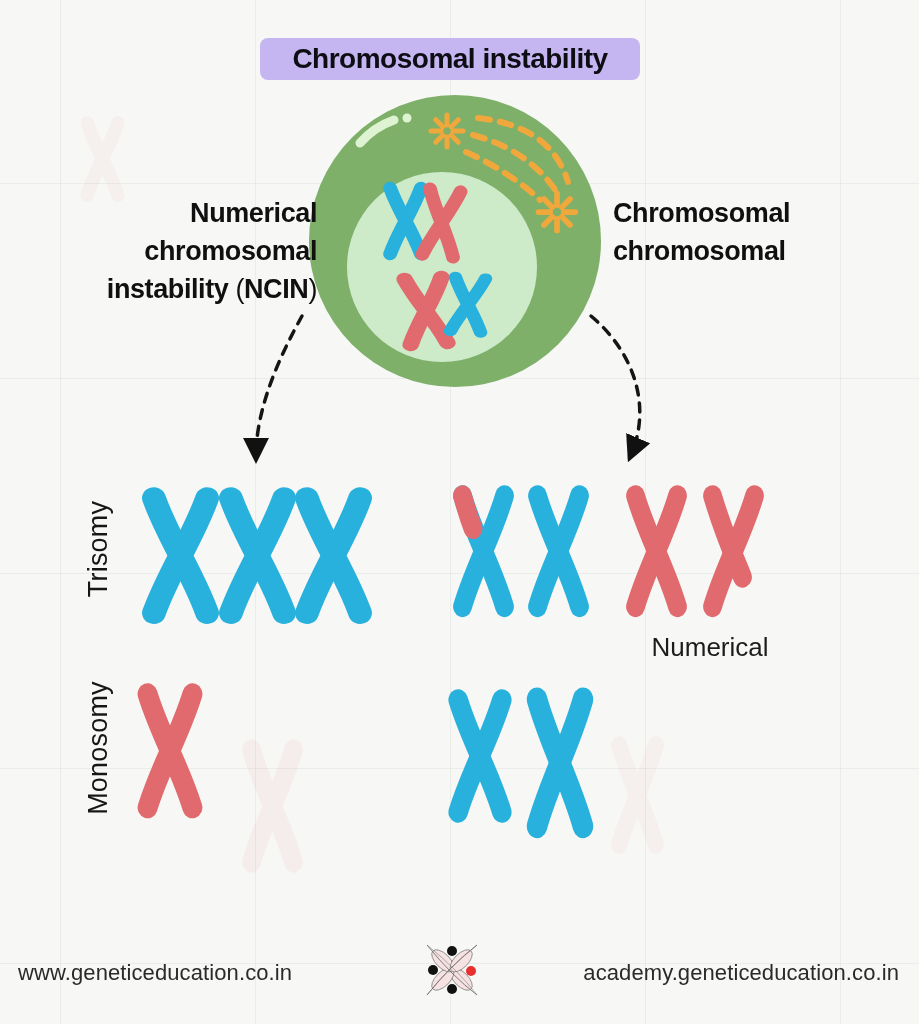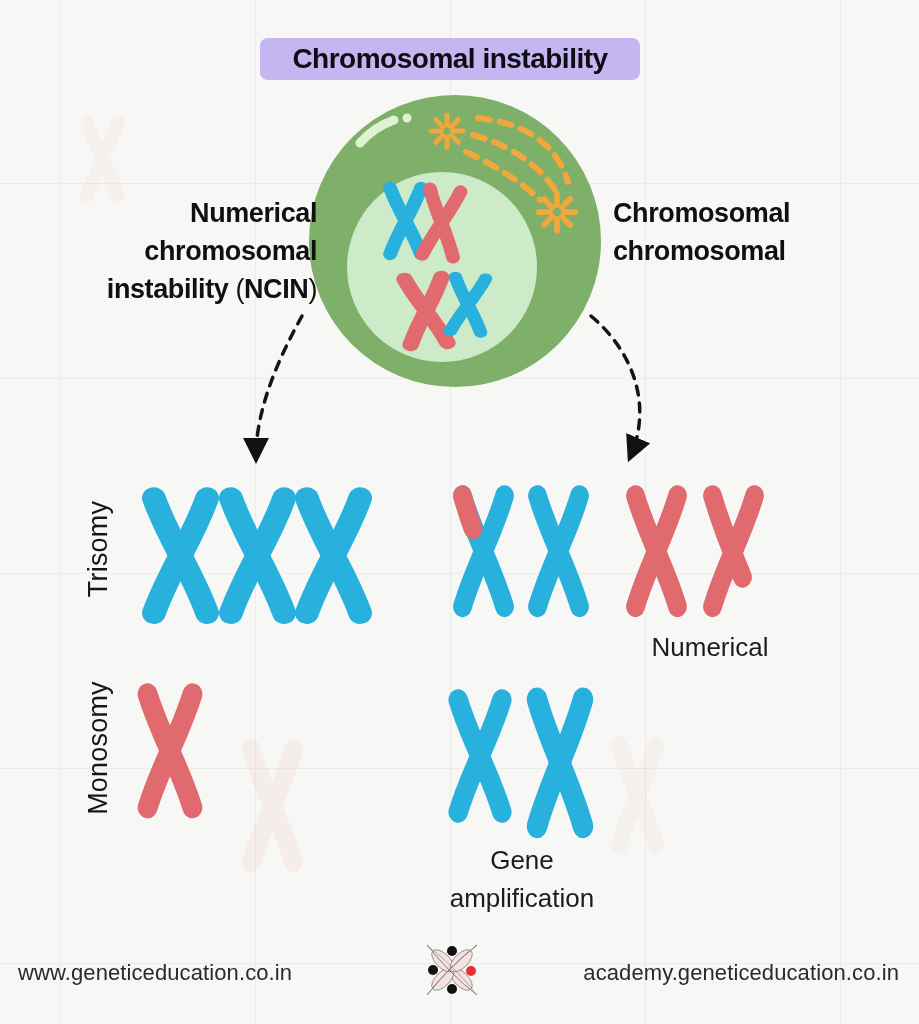--- a/index.html
+++ b/index.html
@@ -186,18 +186,17 @@
 
   <div class="branch-label right">
     <div>Chromosomal</div>
     <div>chromosomal</div>
   </div>
 
   <div class="side-label trisomy">Trisomy</div>
   <div class="side-label monosomy">Monosomy</div>
 
   <div class="cat-label deletion">Numerical</div>
-  <div class="cat-label gene-amp">Gene amplification</div>
 
   <div class="footer-url left">www.geneticeducation.co.in</div>
   <div class="footer-url right">academy.geneticeducation.co.in</div>
 
 </div>
 
 </body></html>

